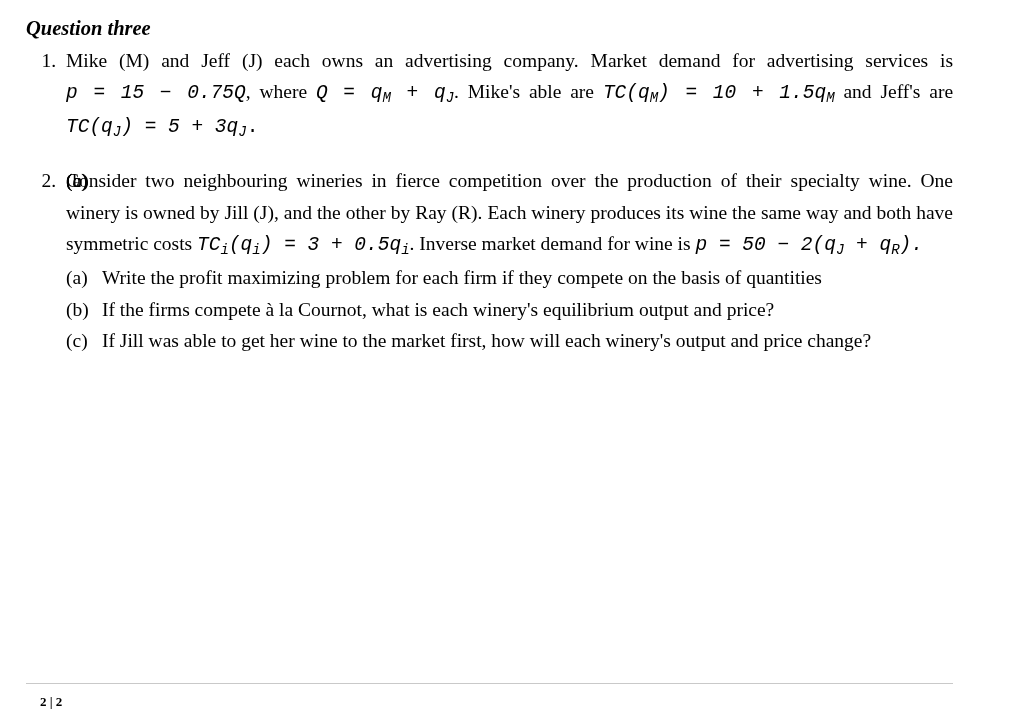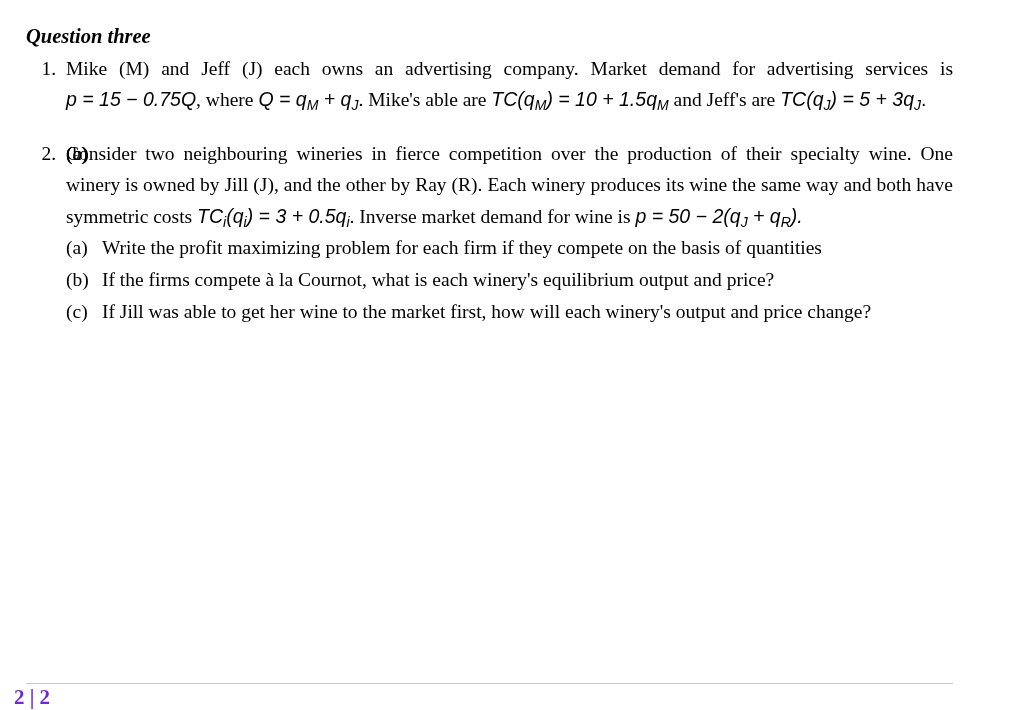--- a/index.html
+++ b/index.html
@@ -12,21 +12,21 @@
     height: 710px;
     font-family: "Liberation Serif", serif;
     color: #000000;
     overflow: hidden;
   }
   .page {
     position: relative;
     width: 1013px;
     height: 710px;
     box-sizing: border-box;
-    padding: 24px 60px 0 26px;
+    padding: 16px 60px 0 26px;
   }
   .doc-title {
     font-family: "Liberation Serif", serif;
     font-style: italic;
     font-weight: bold;
     font-size: 20.5px;
     line-height: 1.2;
     margin: 0 0 4px 0;
   }
   ol.qlist {
@@ -86,40 +86,40 @@
   }
   .mi {
     font-style: italic;
   }
   sub {
     font-size: 0.72em;
     line-height: 0;
     vertical-align: -0.28em;
   }
   .math {
-    font-family: Liberation Sans, sans-serif;
+    font-family: Liberation Mono, monospace;
   }
   .eq {
     white-space: nowrap;
   }
   .footer-rule {
     position: absolute;
     left: 26px;
     right: 60px;
     bottom: 26px;
     height: 1px;
     background: #c9c9c9;
   }
   .footer-text {
     position: absolute;
-    left: 14px;
+    left: 40px;
     bottom: 0px;
-    font-size: 21px;
+    font-size: 13px;
     font-weight: bold;
-    color: #6d28d9;
+    color: #000000;
     font-family: "Liberation Serif", serif;
   }
 </style>
 </head>
 <body>
 
 <div class="page">
 
   <div class="doc-title">Question three</div>
 

